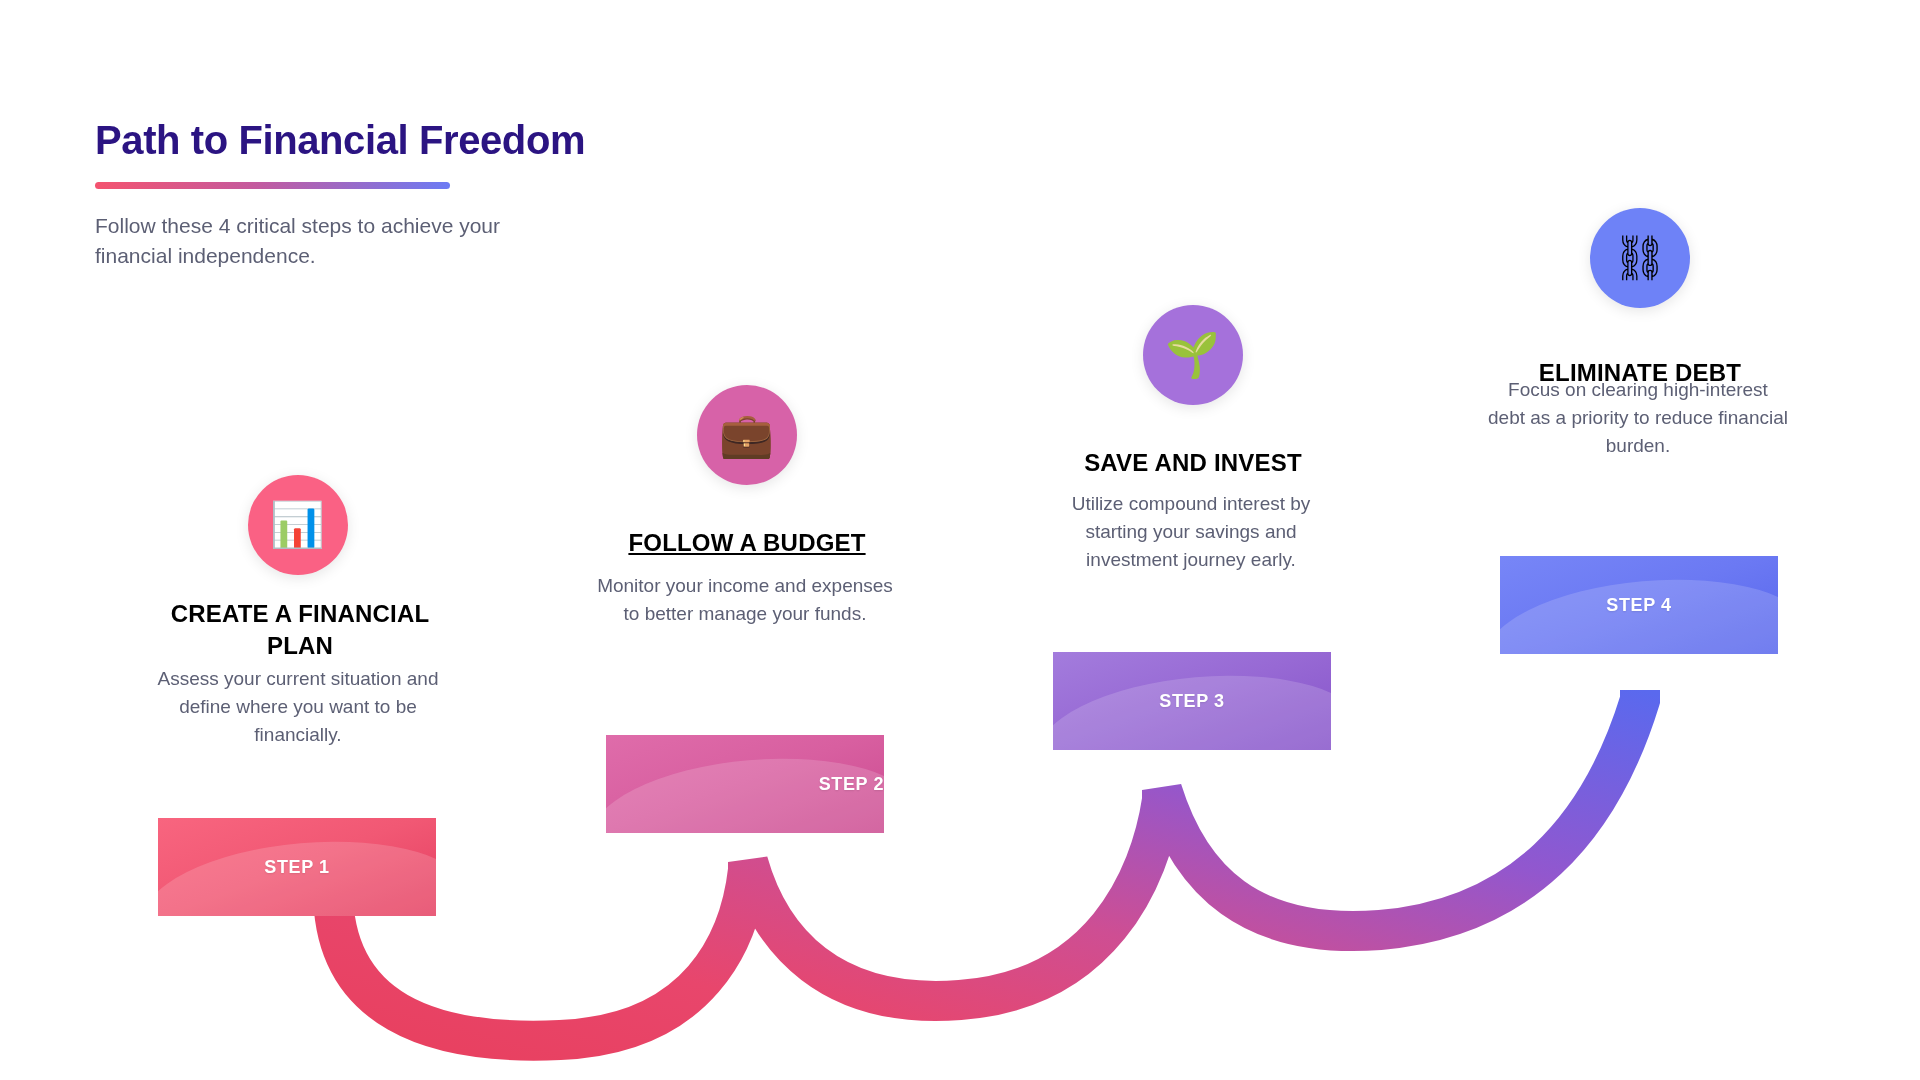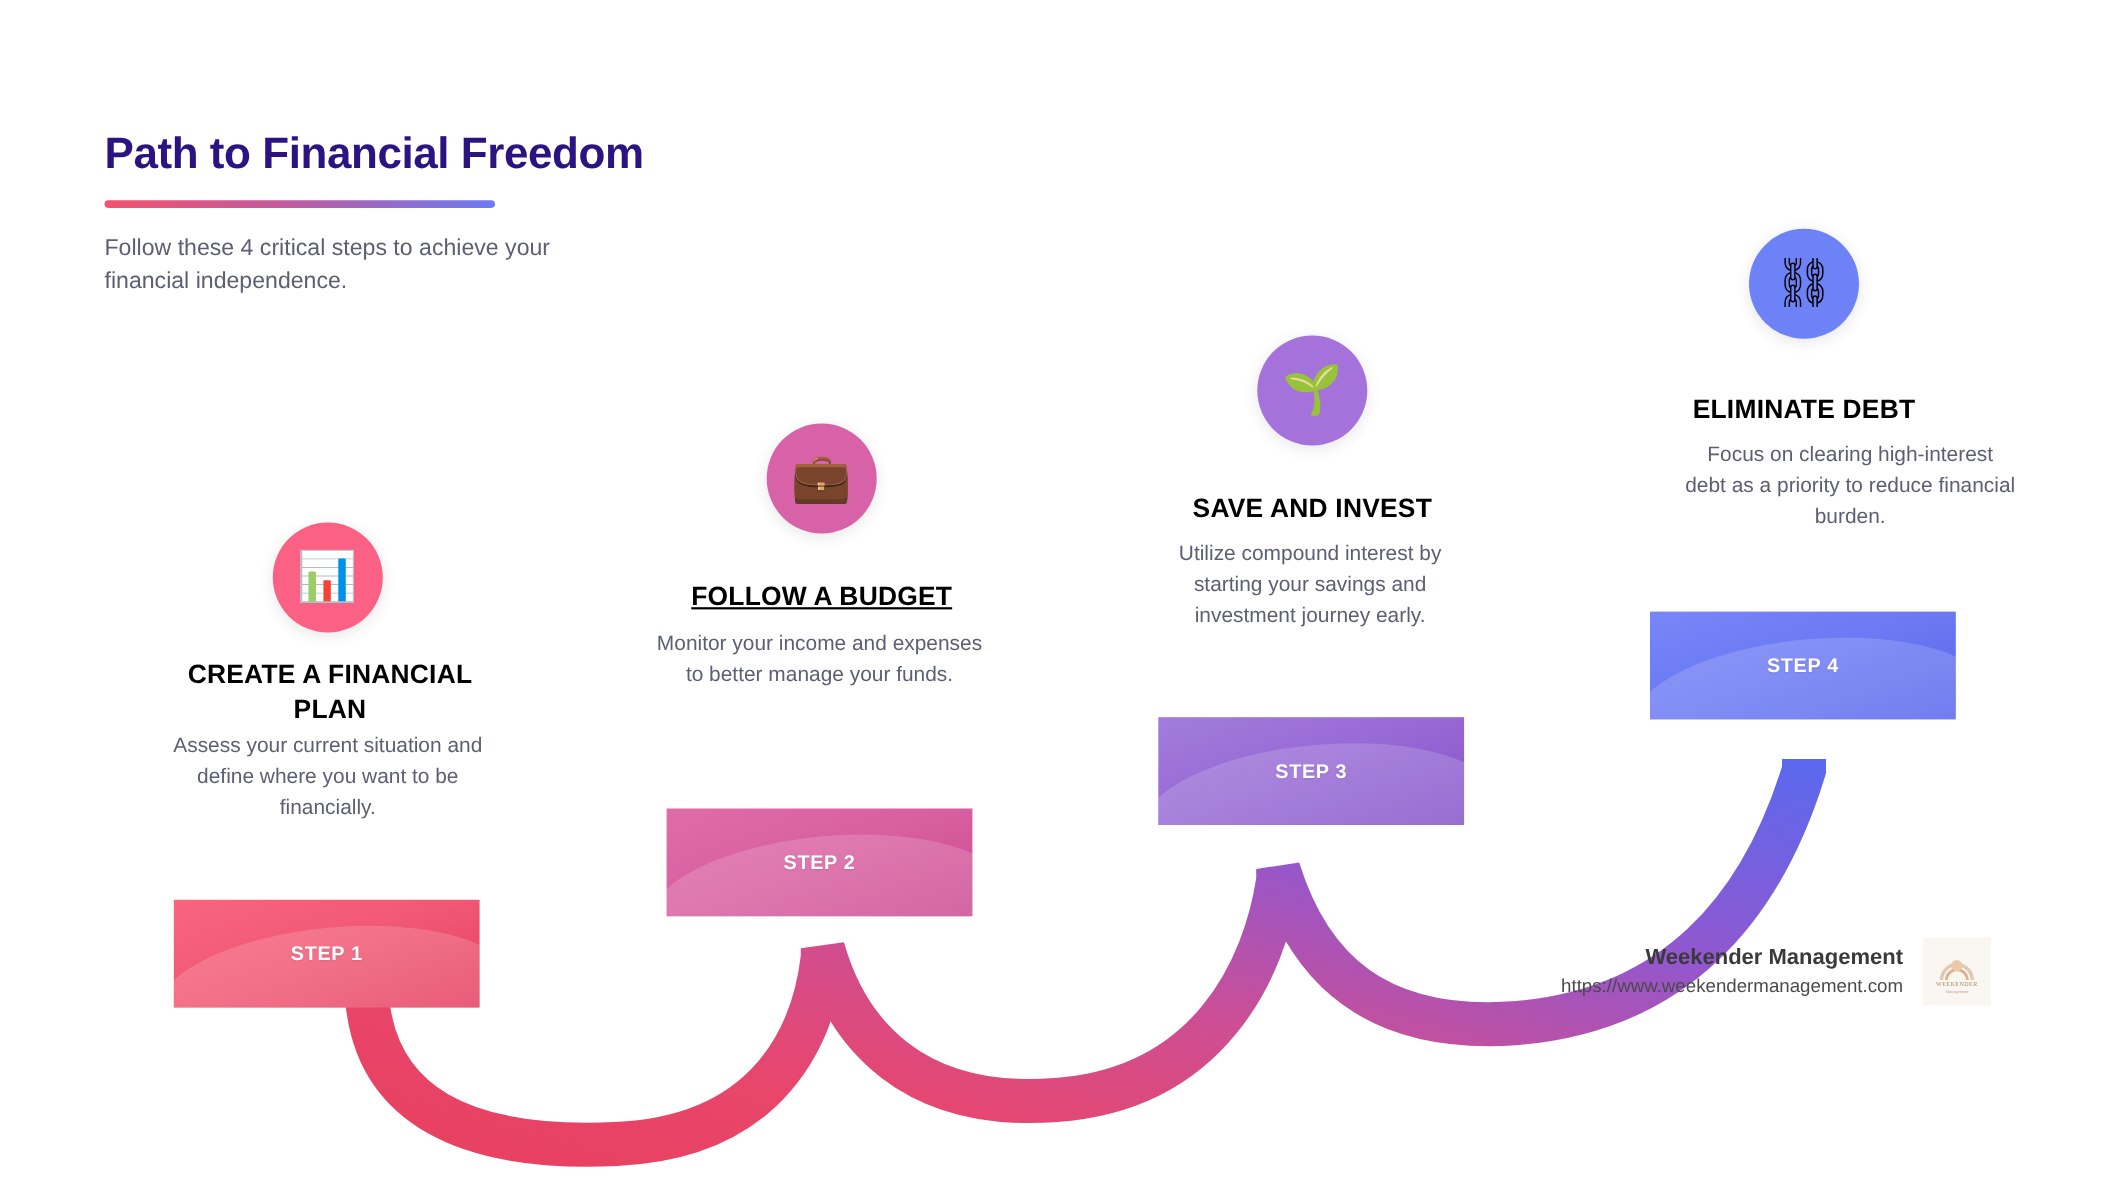--- a/index.html
+++ b/index.html
@@ -228,21 +228,21 @@
       <span class="banner-label">STEP 1</span>
     </div>
   </div>
 
   <div class="step">
     <div class="step-circle" style="left:697px; top:385px; width:100px; height:100px; background:#D762A8;">
       <span class="emoji">💼</span>
     </div>
     <div class="step-title" style="left:597px; top:527px; width:300px;text-decoration:underline;">FOLLOW A BUDGET</div>
     <div class="step-desc" style="left:595px; top:572px; width:300px;">Monitor your income and expenses to better manage your funds.</div>
-    <div class="step-banner" style="left:606px; top:735px; width:278px; height:98px; background:linear-gradient(160deg,#DF6CAA 0%,#D85FA0 48%,#CB4A90 100%);">
+    <div class="step-banner" style="left:606px; top:735px; width:278px; height:98px; background:linear-gradient(160deg,#DF6CAA 0%,#D85FA0 48%,#CB4A90 100%);justify-content:flex-end;">
       <span class="swoosh"></span>
       <span class="banner-label">STEP 2</span>
     </div>
   </div>
 
   <div class="step">
     <div class="step-circle" style="left:1143px; top:305px; width:100px; height:100px; background:#A571DB;">
       <span class="emoji">🌱</span>
     </div>
     <div class="step-title" style="left:1043px; top:447px; width:300px;">SAVE AND INVEST</div>
@@ -251,38 +251,21 @@
       <span class="swoosh"></span>
       <span class="banner-label">STEP 3</span>
     </div>
   </div>
 
   <div class="step">
     <div class="step-circle" style="left:1590px; top:208px; width:100px; height:100px; background:#6E82F7;">
       <span class="emoji">⛓</span>
     </div>
     <div class="step-title" style="left:1490px; top:357px; width:300px;">ELIMINATE DEBT</div>
-    <div class="step-desc" style="left:1488px; top:400px; width:300px;margin-left:44px;">Focus on clearing high-interest debt as a priority to reduce financial burden.</div>
+    <div class="step-desc" style="left:1488px; top:376px; width:300px;">Focus on clearing high-interest debt as a priority to reduce financial burden.</div>
     <div class="step-banner" style="left:1500px; top:556px; width:278px; height:98px; background:linear-gradient(160deg,#7786F7 0%,#6B79F3 48%,#5765EC 100%);">
       <span class="swoosh"></span>
       <span class="banner-label">STEP 4</span>
     </div>
   </div>
 
-  <div id="footer">
-    <div id="footer-text">
-      <div id="brand-name">Weekender Management</div>
-      <div id="brand-url">https://www.weekendermanagement.com</div>
-    </div>
-    <div id="brand-logo">
-      <span class="logo-mark">
-        <svg width="34" height="28" viewBox="0 0 34 28" aria-hidden="true">
-          <path d="M3 28 A14 14 0 0 1 31 28" fill="none" stroke="#E3C7AE" stroke-width="3"></path>
-          <path d="M7.5 28 A9.5 9.5 0 0 1 26.5 28" fill="none" stroke="#D8B392" stroke-width="2.5"></path>
-          <circle cx="17" cy="15" r="5.2" fill="#EBC9A8"></circle>
-        </svg>
-      </span>
-      <span class="logo-word">WEEKENDER</span>
-      <span class="logo-sub">Management</span>
-    </div>
-  </div>
 
 </div>
 
 </body></html>

